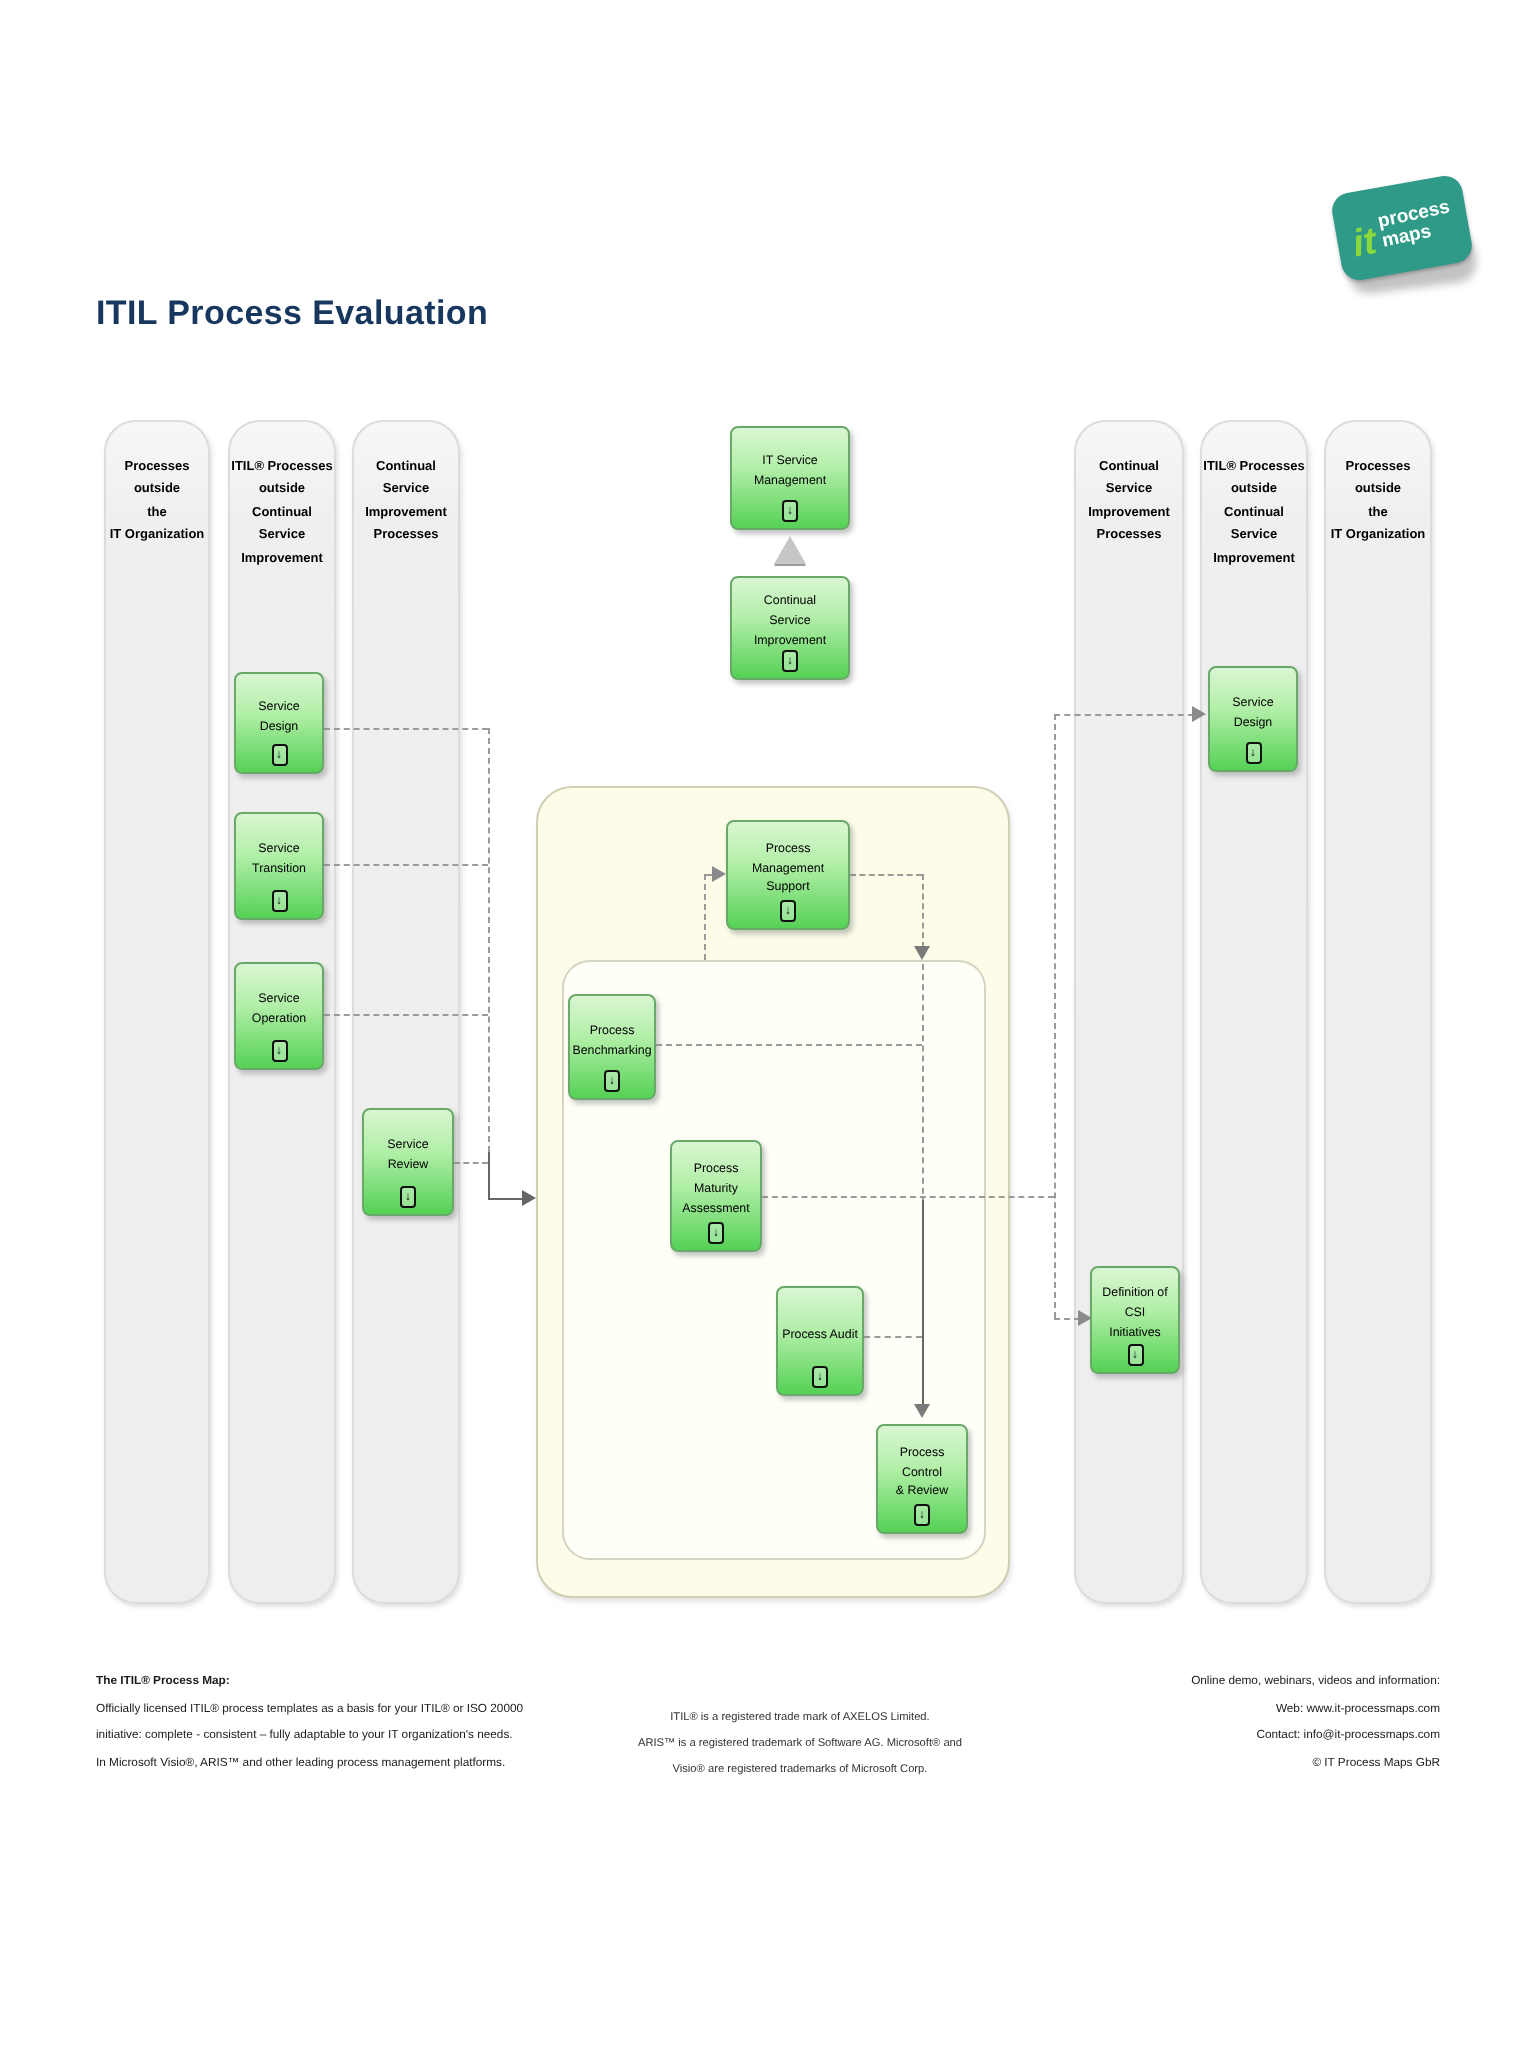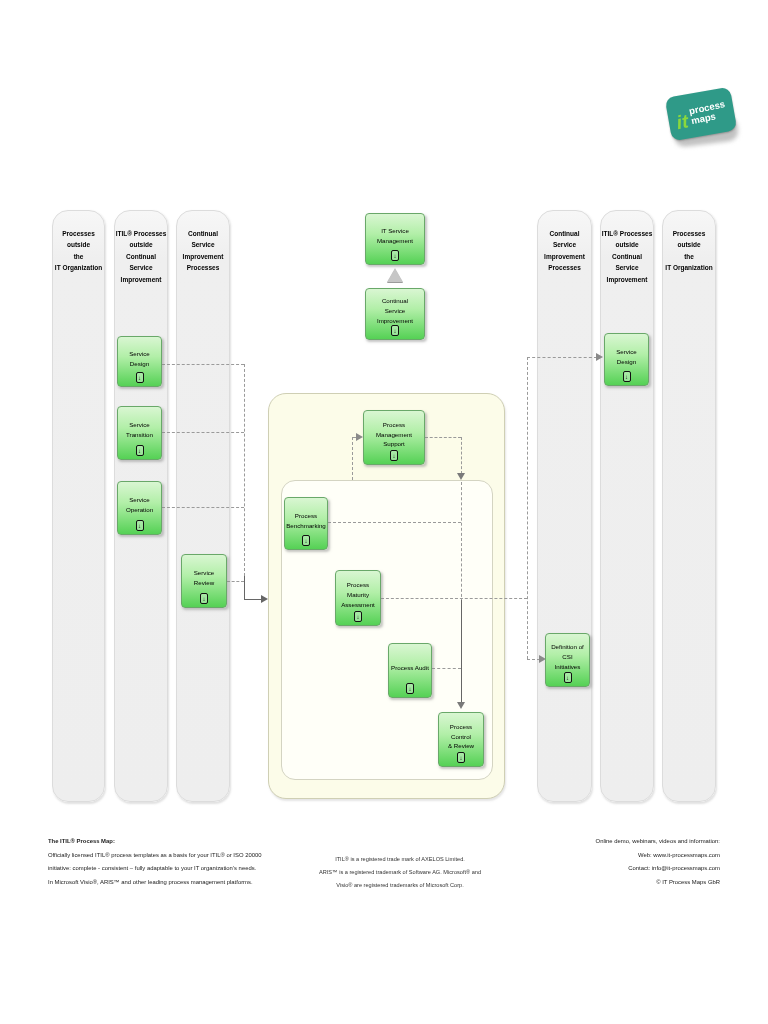--- a/index.html
+++ b/index.html
@@ -43,20 +43,21 @@
   .footer-left { position:absolute; left:48px; top:835px; width:270px; font-size:5.9px; color:#1a1a1a; line-height:2.3; }
   .footer-left .b { font-weight:bold; }
   .footer-center { position:absolute; left:295px; top:853px; width:210px; text-align:center; font-size:5.6px; color:#333; line-height:2.3; }
   .footer-right { position:absolute; left:500px; top:835px; width:220px; text-align:right; font-size:5.9px; color:#1a1a1a; line-height:2.3; }
 </style>
 </head>
 <body>
 
 <div class="page">
 
+  <h1 class="title">ITIL Process Evaluation</h1>
 
   <div class="logo-wrap">
     <div class="logo-shadow"></div>
     <div class="logo-card">
       <span class="logo-it">it</span>
       <span class="logo-txt">
         <span>process</span>
         <span>maps</span>
       </span>
     </div>

